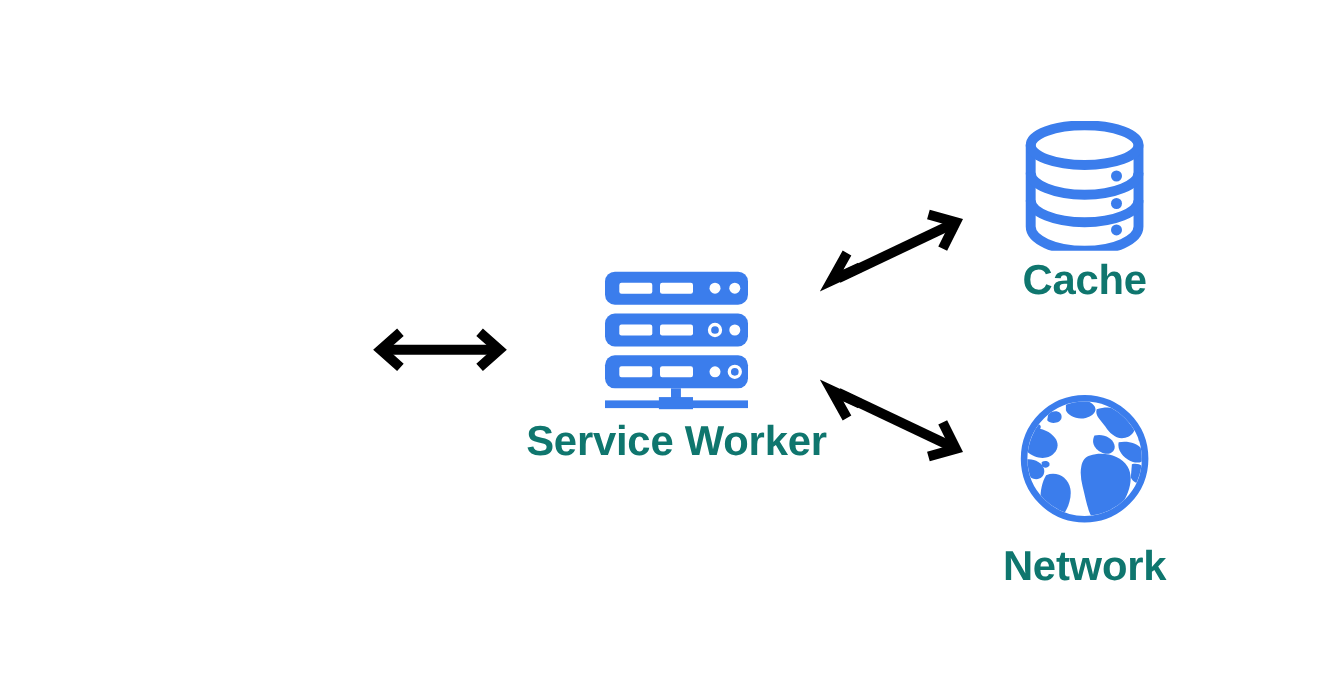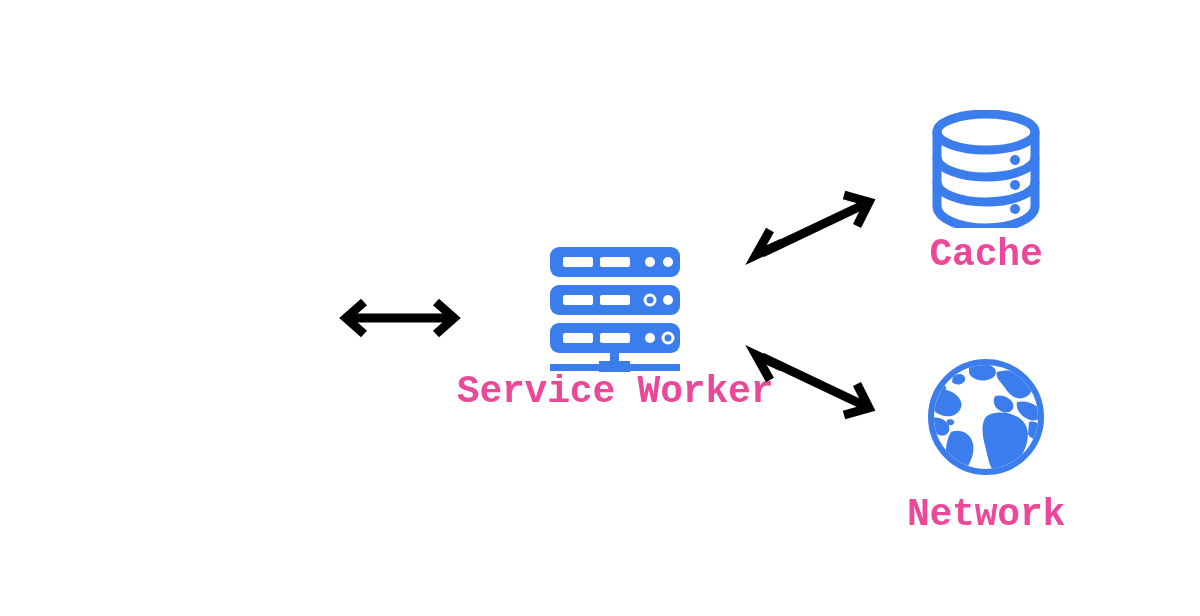--- a/index.html
+++ b/index.html
@@ -22,23 +22,23 @@
   .node {
     position: absolute;
     display: flex;
     flex-direction: column;
     align-items: center;
   }
   .node-icon {
     display: block;
   }
   .node-label {
-    font-family: Liberation Mono, monospace;
+    font-family: Liberation Sans, sans-serif;
     font-weight: bold;
-    color: #ec4899;
+    color: #0f766e;
     white-space: nowrap;
     line-height: 1;
     letter-spacing: -0.2px;
   }
   
   #node-application {
     left: 103px;
     top: 248px;
     width: 206px;
   }
@@ -46,20 +46,21 @@
     font-size: 38px;
     margin-top: 12px;
   }
   #node-service-worker {
     left: 478px;
     top: 243px;
     width: 274px;
   }
   #node-service-worker .node-label {
     font-size: 38px;
+    margin-top: 10px;
   }
   #node-cache {
     left: 921px;
     top: 110px;
     width: 130px;
   }
   #node-cache .node-label {
     font-size: 38px;
     margin-top: 8px;
   }

